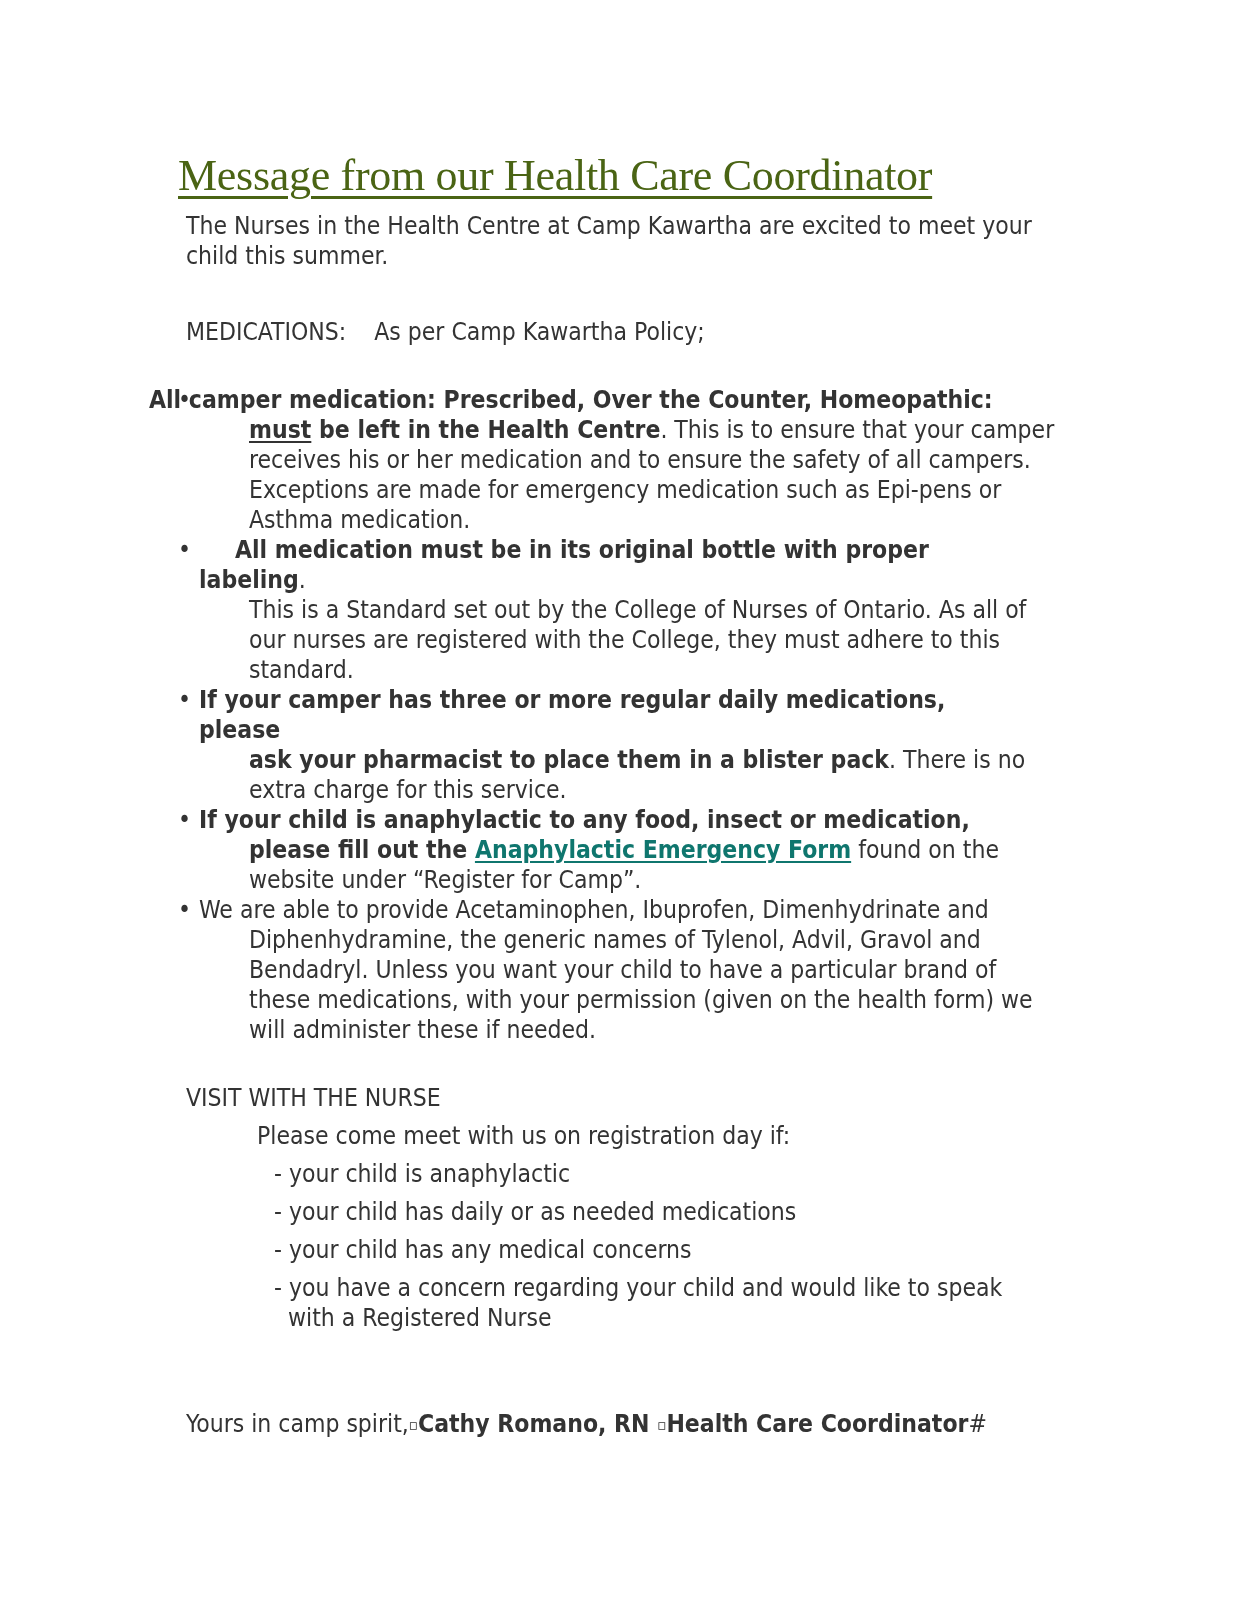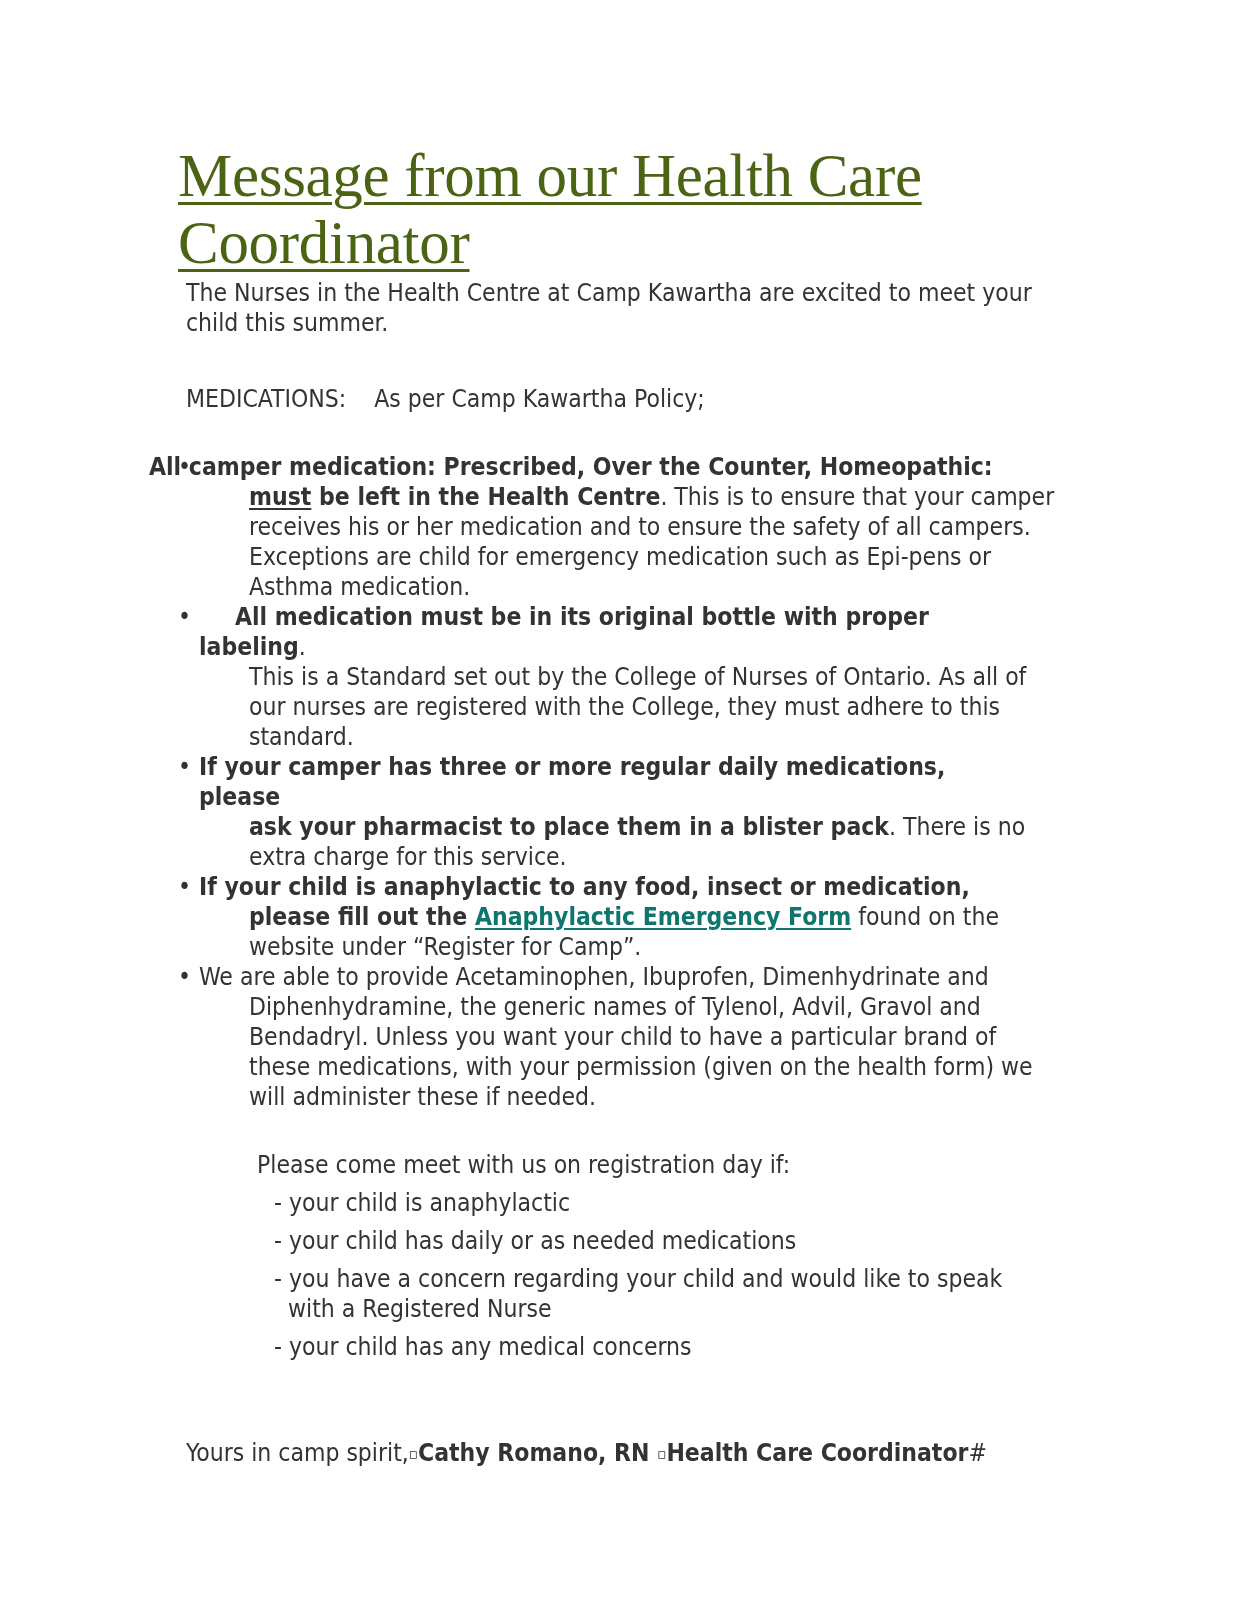--- a/index.html
+++ b/index.html
@@ -6,21 +6,21 @@
   body { width: 1236px; height: 1600px; position: relative; overflow: hidden; }
   .page {
     position: absolute; left: 178px; top: 142px; width: 880px;
     color: #333333;
     font-family: "DejaVu Sans Condensed", "DejaVu Sans", "Liberation Sans", sans-serif;
     font-stretch: condensed;
     font-size: 24.5px; line-height: 30px;
   }
   .title {
     font-family: "Liberation Serif", "DejaVu Serif", serif;
-    font-size: 61px; line-height: 67px; font-weight: normal;
+    font-size: 44px; line-height: 67px; font-weight: normal;
     color: #4a6414; margin: 0; text-decoration: underline;
     text-decoration-thickness: 3px; text-underline-offset: 6px;
     letter-spacing: -0.3px;
   }
   p { margin: 8px; }
   .intro { margin-top: 2px; }
   .gap { height: 30px; }
   .bul { position: relative; padding-left: 71px; }
   .bul .dot { position: absolute; left: 0; top: 0; width: 22px; text-align: left; }
   b { font-weight: bold; }
@@ -40,21 +40,21 @@
   <div class="gap"></div>
 
   <p>
     <span>MEDICATIONS:</span>&nbsp;&nbsp;&nbsp;&nbsp;<span>As per Camp Kawartha Policy;</span>
   </p>
   <div class="gap"></div>
 
   <div class="bul">
     <span class="dot">•</span>
     <span style="margin-left:-50px;"></span><b style="position:relative;left:-50px;">All camper medication: Prescribed, Over the Counter, Homeopathic:</b><br>
-    <b><span class="u">must</span><span> be left in the Health Centre</span></b><span>. This is to ensure that your camper receives his or her medication and to ensure the safety of all campers. Exceptions are child for emergency medication such as Epi-pens or Asthma medication.</span>
+    <b><span class="u">must</span><span> be left in the Health Centre</span></b><span>. This is to ensure that your camper receives his or her medication and to ensure the safety of all campers. Exceptions are made for emergency medication such as Epi-pens or Asthma medication.</span>
   </div>
 
   <div class="bul">
     <span class="dot">•</span>
     <b style="position:relative;left:-50px;margin-left:36px;">All medication must be in its original bottle with proper labeling</b><span style="position:relative;left:-50px;">.</span><br>
     <span>This is a Standard set out by the College of Nurses of Ontario. As all of our nurses are registered with the College, they must adhere to this standard.</span>
   </div>
 
   <div class="bul">
     <span class="dot">•</span>
@@ -69,25 +69,26 @@
   </div>
 
   <div class="bul">
     <span class="dot">•</span>
     <span style="position:relative;left:-50px;">We are able to provide Acetaminophen, Ibuprofen, Dimenhydrinate and</span><br>
     <span>Diphenhydramine, the generic names of Tylenol, Advil, Gravol and Bendadryl. Unless you want your child to have a particular brand of these medications, with your permission (given on the health form) we will administer these if needed.</span>
   </div>
 
   <div class="gap"></div>
 
+  <p>VISIT WITH THE NURSE</p>
   <p class="indent1">Please come meet with us on registration day if:</p>
   <p class="indent2">- your child is anaphylactic</p>
   <p class="indent2">- your child has daily or as needed medications</p>
+  <p class="indent2">- your child has any medical concerns</p>
   <p class="indent2">- you have a concern regarding your child and would like to speak with a Registered Nurse</p>
-  <p class="indent2">- your child has any medical concerns</p>
 
   <div class="gap"></div>
 
 
   <div class="gap"></div>
 
   <p>
     <span>Yours in camp spirit,</span><span class="box">▫</span><b>Cathy Romano, RN </b><span class="box">▫</span><b>Health Care Coordinator</b><span>#</span>
   </p>
 </div>

